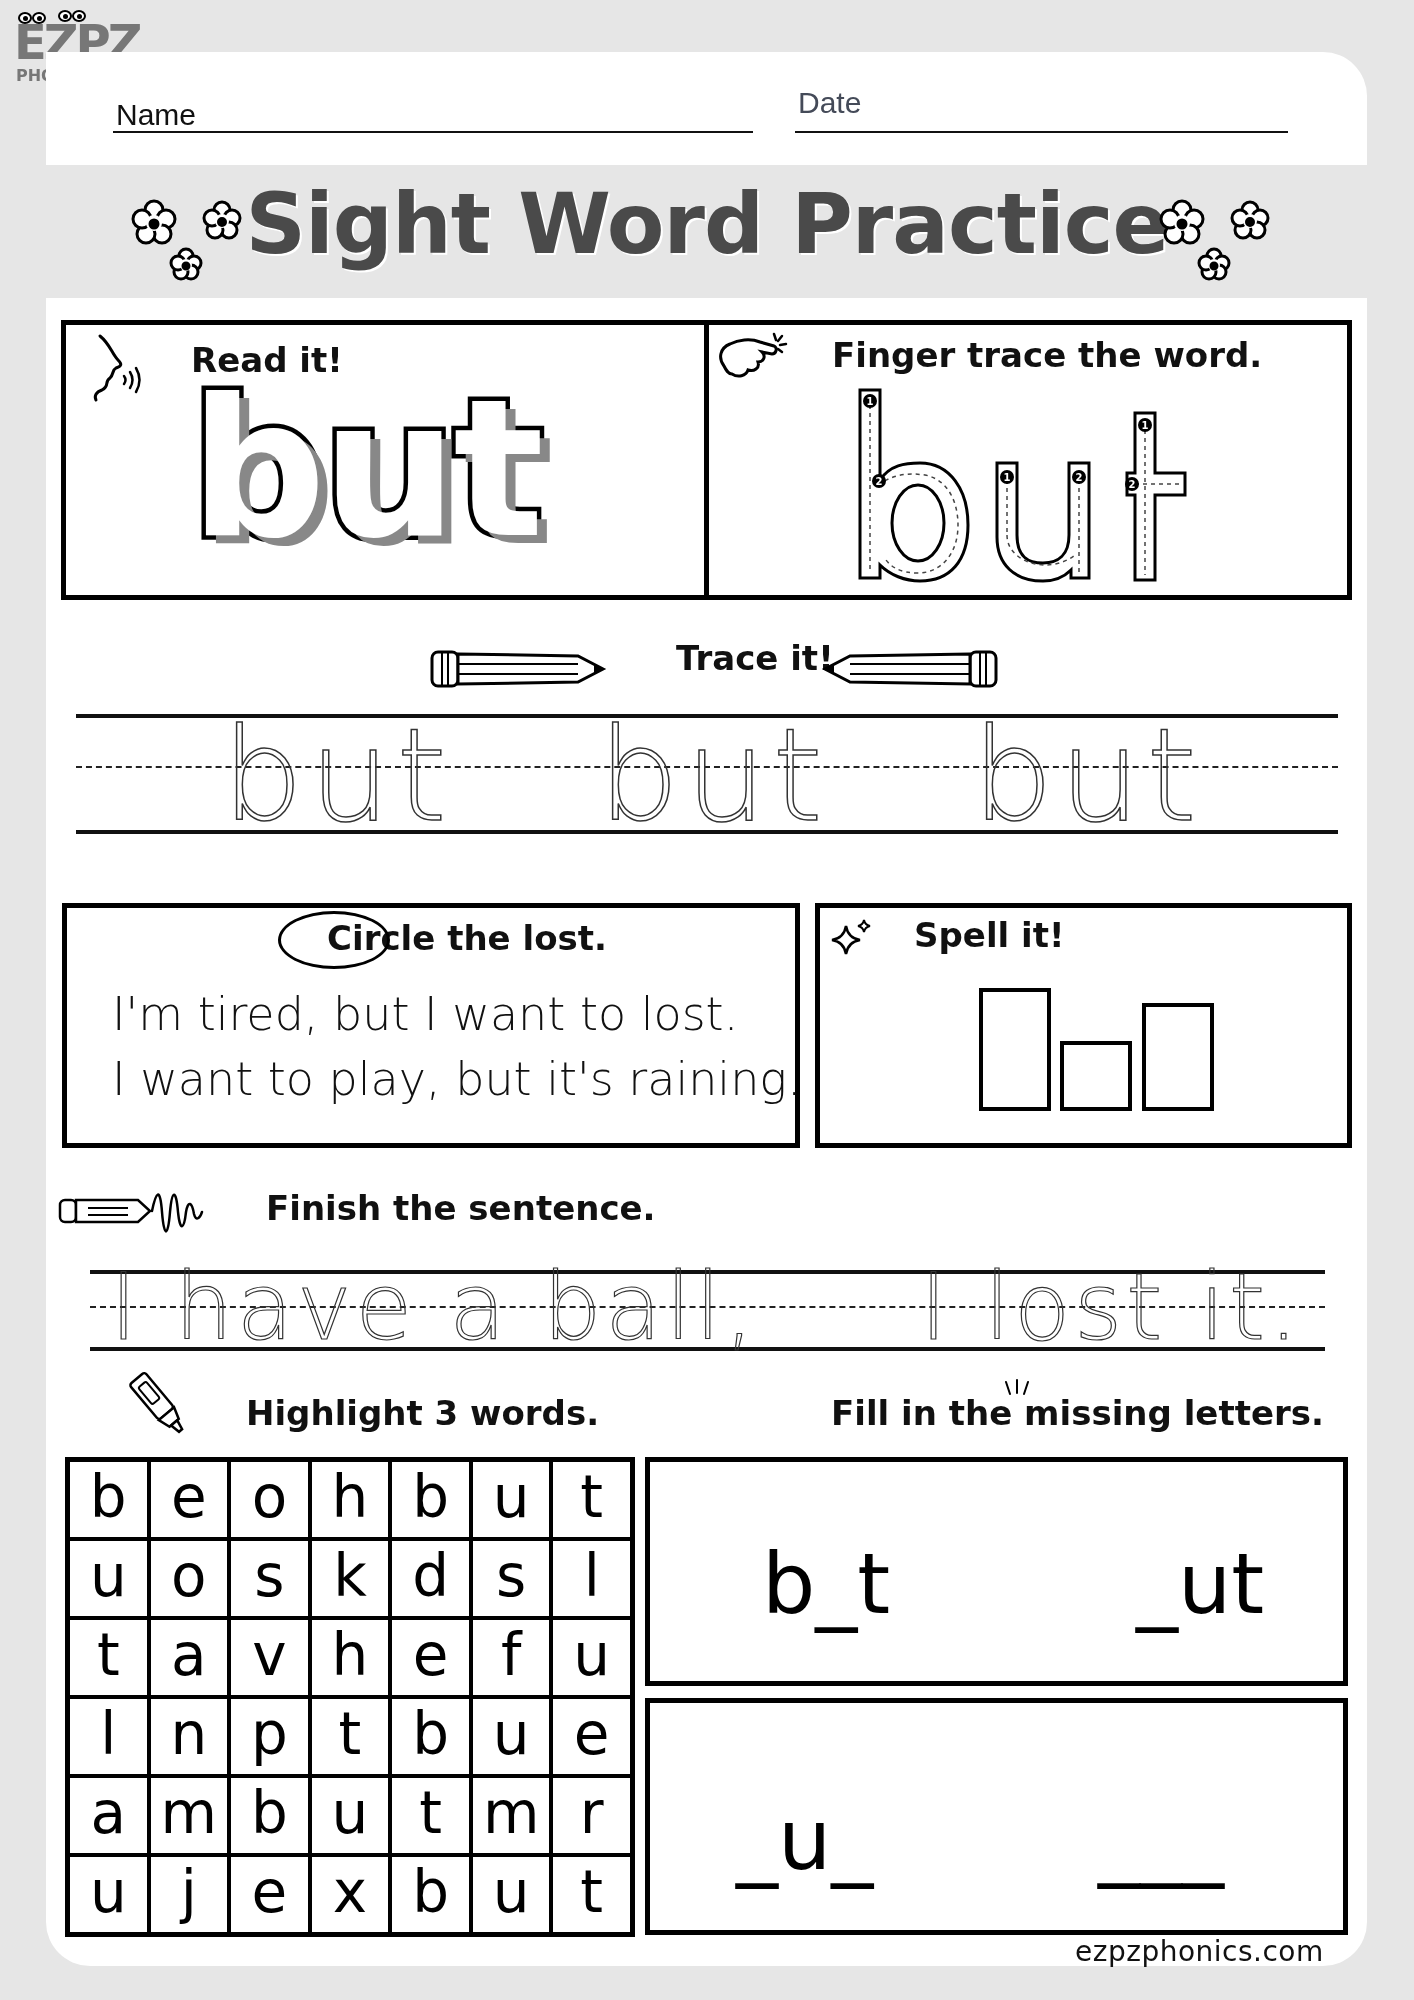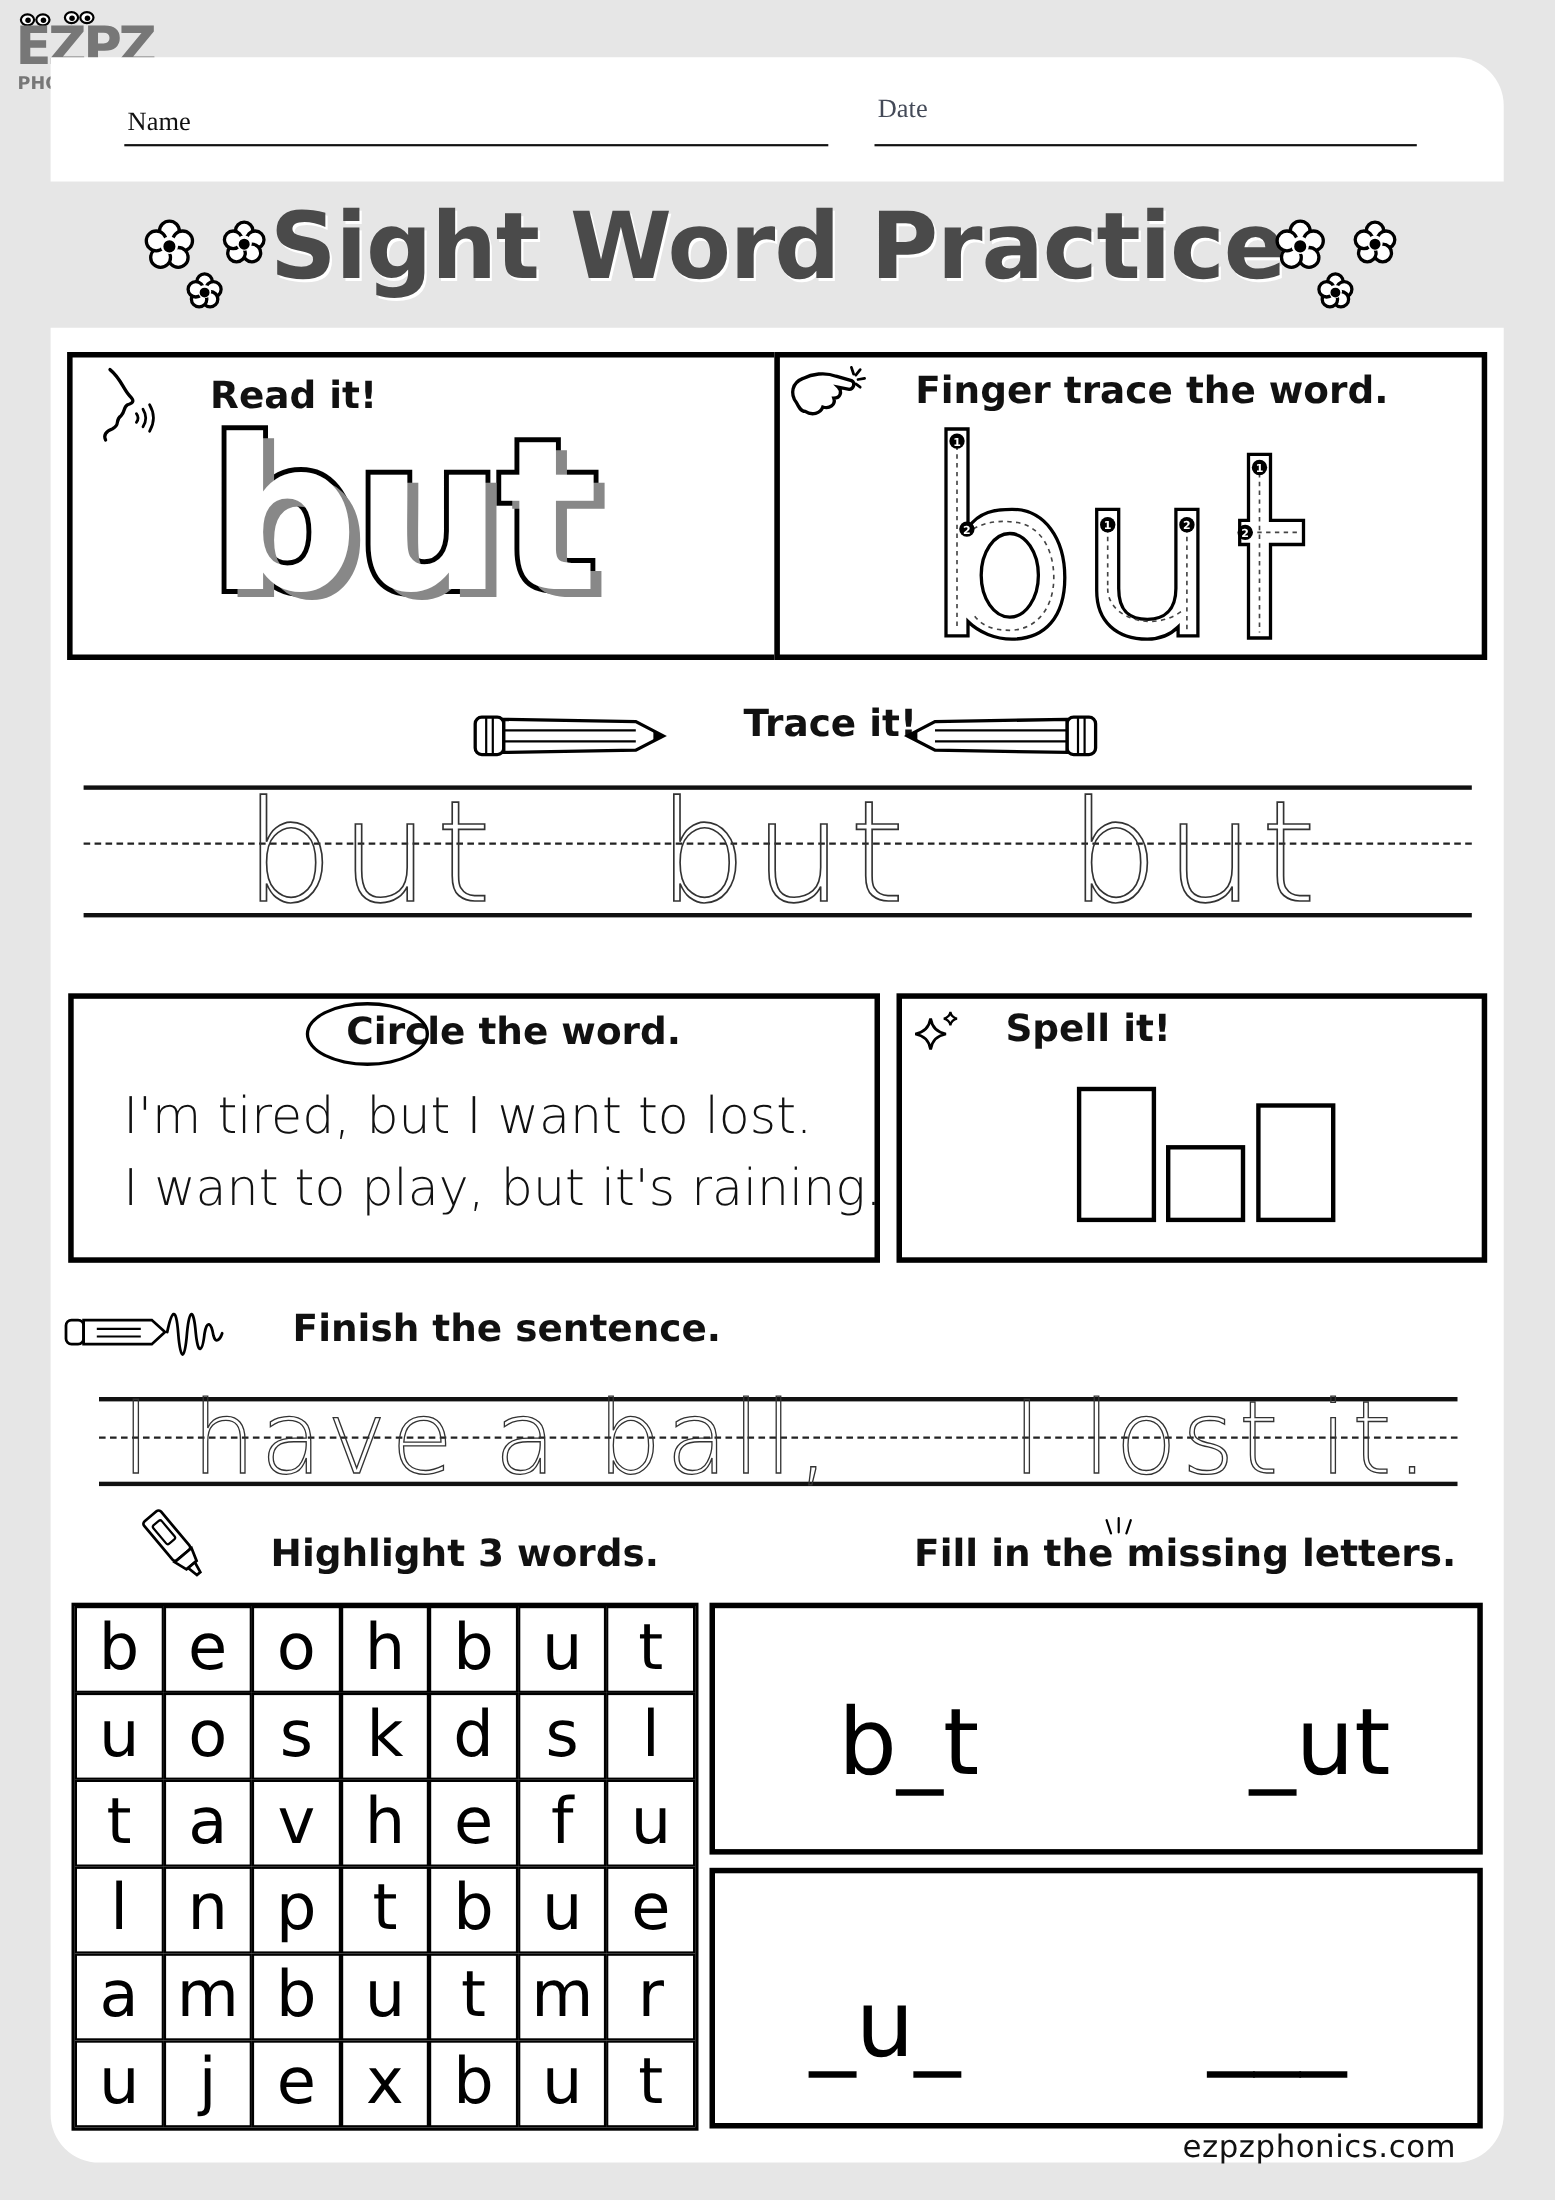--- a/index.html
+++ b/index.html
@@ -9,21 +9,21 @@
 
   
   .logo { left: 14px; top: 8px; width: 100px; height: 80px; }
   .logo .ez { position: absolute; left: 0; top: 10px; font-family: "DejaVu Sans", sans-serif; font-weight: bold; font-size: 48px; color: #777; letter-spacing: -3px; line-height: 1; }
   .logo .ph { position: absolute; left: 2px; top: 58px; font-family: "DejaVu Sans", sans-serif; font-weight: bold; font-size: 16px; color: #777; letter-spacing: 0px; }
   .logo .eye { position: absolute; width: 14px; height: 12px; border: 2px solid #000; border-radius: 50%; background: #fff; }
   .logo .eye::after { content: ""; position: absolute; left: 3px; top: 2px; width: 5px; height: 5px; background: #000; border-radius: 50%; }
 
   
   .header-panel { left: 46px; top: 52px; width: 1321px; height: 113px; background: #fff; border-top-right-radius: 44px; }
-  .field-label { font-family: Liberation Serif, serif; font-size: 24px; }
+  .field-label { font-family: Liberation Sans, sans-serif; font-size: 30px; }
   .name-label { left: 116px; top: 98px; color: #111; }
   .date-label { left: 798px; top: 86px; color: #444a58; }
   .name-line { left: 113px; top: 131px; width: 640px; height: 2px; background: #111; }
   .date-line { left: 795px; top: 131px; width: 493px; height: 2px; background: #111; }
 
   
   .title { left: 0; top: 175px; width: 1414px; text-align: center; font-family: "DejaVu Sans", sans-serif; font-weight: bold; font-size: 84px; color: #4a4a4a; letter-spacing: -1px; text-shadow: 2px 2px 0 #fff; }
   .flowers { width: 130px; height: 100px; }
 
   
@@ -225,21 +225,21 @@
   <path d="M166 21 L175 25 L166 29 Z" fill="#000"></path>
 </svg>
 <div class="abs rule-thick" style="left:76px;top:714px;width:1262px;"></div>
 <div class="abs rule-dash" style="left:76px;top:766px;width:1262px;"></div>
 <div class="abs rule-thick" style="left:76px;top:830px;width:1262px;"></div>
 <span class="abs trace-word" style="left:222px;top:712px;">but</span>
 <span class="abs trace-word" style="left:598px;top:712px;">but</span>
 <span class="abs trace-word" style="left:972px;top:712px;">but</span>
 
 <div class="abs box circle-box"></div>
-<div class="abs handwrite circle-title"><span>Circle</span><span> the word.</span></div>
+<div class="abs handwrite circle-title"><span>Circle</span><span> the lost.</span></div>
 <div class="abs circle-ring"></div>
 <span class="abs sentence" style="top:987px;">I'm tired, but I want to lost.</span>
 <span class="abs sentence" style="top:1052px;">I want to play, but it's raining.</span>
 
 <div class="abs box spell-box"></div>
 <svg class="abs" style="left:830px;top:918px;width:46px;height:40px;" viewBox="0 0 46 40">
   <path d="M16 8 Q18 20 30 22 Q18 24 16 36 Q14 24 2 22 Q14 20 16 8 Z" fill="#fff" stroke="#000" stroke-width="2.5"></path>
   <path d="M34 2 Q35 7 40 8 Q35 9 34 14 Q33 9 28 8 Q33 7 34 2 Z" fill="#fff" stroke="#000" stroke-width="2"></path>
 </svg>
 <span class="abs handwrite spell-label">Spell it!</span>

